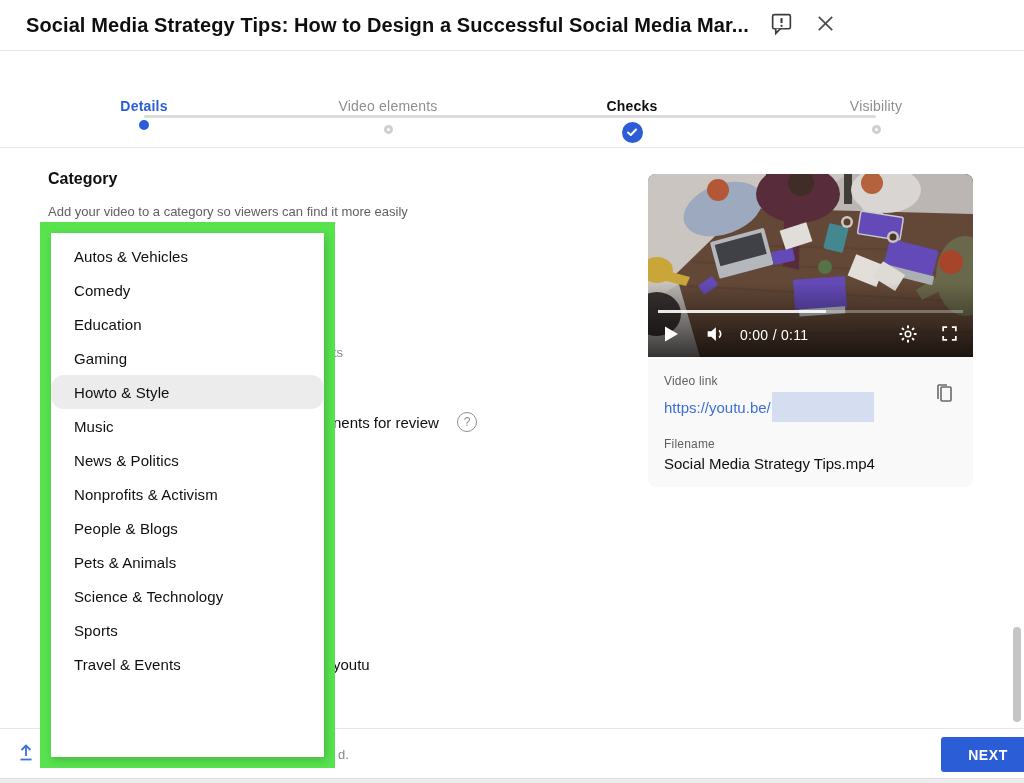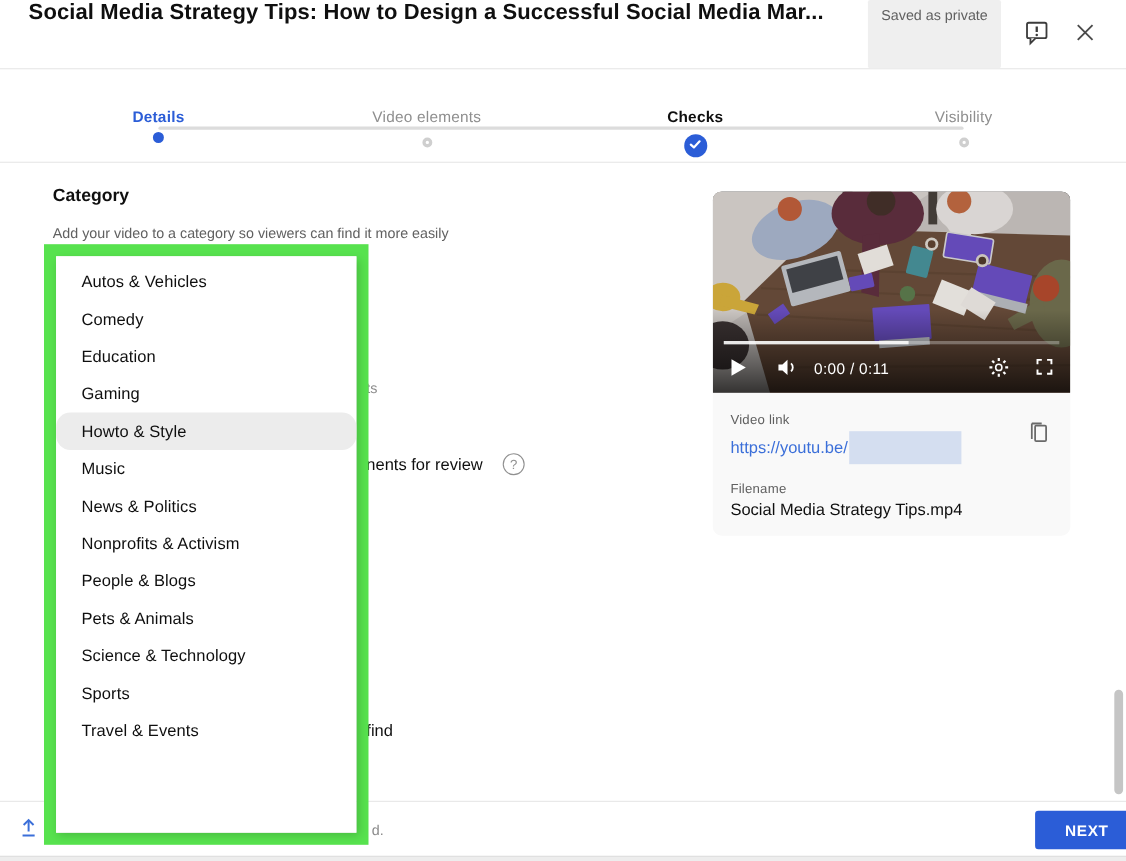--- a/index.html
+++ b/index.html
@@ -10,22 +10,22 @@
     --text-dark:#0f0f0f;
     --text-gray:#606060;
     --divider:#e7e7e7;
   }
   *{box-sizing:border-box;}
   html,body{margin:0;padding:0;}
   body{font-family:"Liberation Sans", sans-serif; background:#fff;}
   .app{position:relative;width:1024px;height:783px;background:#fff;overflow:hidden;}
 
   
-  .header{position:absolute;top:0;left:0;right:0;height:63px;border-bottom:1px solid var(--divider);
-          display:flex;padding:0 26px;}
+  .header{position:absolute;top:0;left:0;right:0;height:51px;border-bottom:1px solid var(--divider);
+          display:flex;align-items:center;padding:0 26px;}
   .dialog-title{font-size:20px;font-weight:bold;color:var(--text-dark);white-space:nowrap;overflow:hidden;
           max-width:740px;letter-spacing:.1px;}
   .saved-badge{margin-left:auto;background:var(--badge-bg);color:var(--text-gray);font-size:13px;
           padding:6px 12px;border-radius:2px;white-space:nowrap;}
   .icon-btn{background:none;border:none;padding:0;margin-left:20px;cursor:pointer;display:flex;align-items:center;}
 
   
   .stepper{position:absolute;top:64px;left:0;right:0;height:84px;border-bottom:1px solid var(--divider);}
   .step-line{position:absolute;left:144px;right:148px;top:51px;height:3px;background:#dcdcdc;border-radius:2px;}
   .step{position:absolute;top:0;width:160px;transform:translateX(-50%);text-align:center;cursor:pointer;}
@@ -91,21 +91,20 @@
   .scrollbar-thumb{position:absolute;left:1013px;top:627px;width:8px;height:95px;background:#c5c5c5;
                    border-radius:4px;cursor:grab;}
 </style>
 </head>
 <body>
 
 <div class="app">
 
   <div class="header">
     <div class="dialog-title">Social Media Strategy Tips: How to Design a Successful Social Media Mar...</div>
-    <div class="saved-badge">Saved as private</div>
     <button class="icon-btn">
       <span>
         <svg width="25" height="25" viewBox="0 0 24 24" fill="none" stroke="#3c3c3c" stroke-width="1.6">
           <rect x="3.5" y="3.5" width="17" height="13.5" rx="1.5"></rect>
           <path d="M6.5 17 v4.5 L11 17" fill="#fff"></path>
           <line x1="12" y1="6.8" x2="12" y2="11.6" stroke-width="2"></line>
           <circle cx="12" cy="14.2" r="1.1" fill="#3c3c3c" stroke="none"></circle>
         </svg>
       </span>
     </button>
@@ -144,21 +143,21 @@
       <div class="step-dot dot-idle"></div>
     </div>
   </div>
 
   <div class="section-title">Category</div>
   <div class="section-subtitle">Add your video to a category so viewers can find it more easily</div>
 
   <div class="bg-fragment frag-gray" style="left:333px;top:345px;font-size:13px;">ts</div>
   <div class="bg-fragment" style="left:333px;top:414px;font-size:15px;">nents for review</div>
   <div class="help-icon">?</div>
-  <div class="bg-fragment" style="left:333px;top:656px;font-size:15px;">find</div>
+  <div class="bg-fragment" style="left:333px;top:656px;font-size:15px;">youtu</div>
   <div class="footer-divider"></div>
   <div class="bg-fragment frag-gray" style="left:338px;top:747px;font-size:13px;">d.</div>
 
   <div class="annotation-box">
     <div class="category-panel">
 
     <div class="category-item">Autos &amp; Vehicles</div>
         <div class="category-item">Comedy</div>
         <div class="category-item">Education</div>
         <div class="category-item">Gaming</div>

